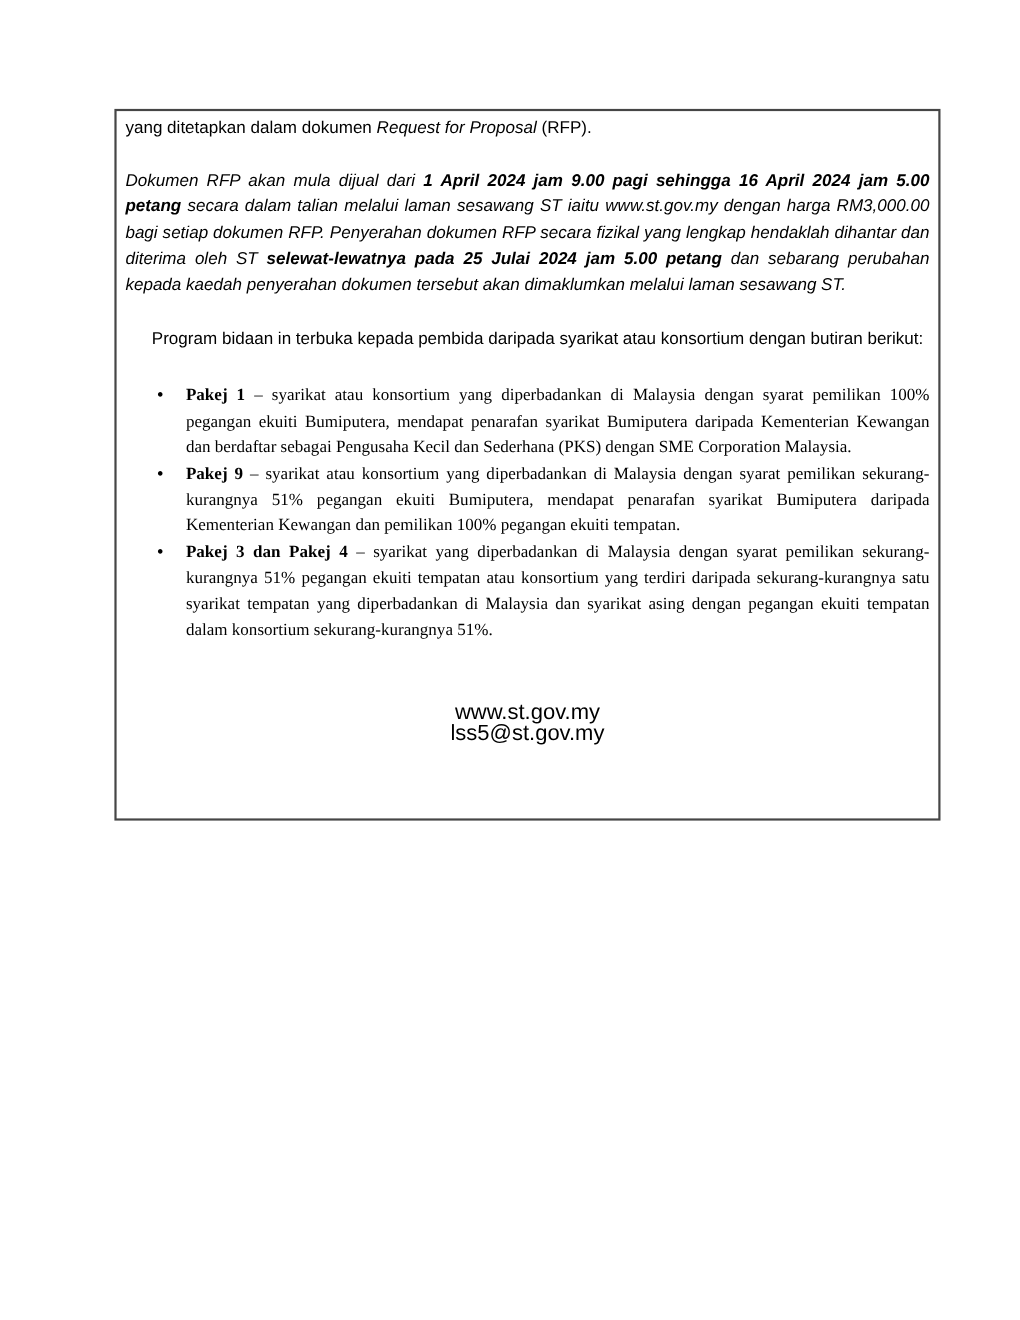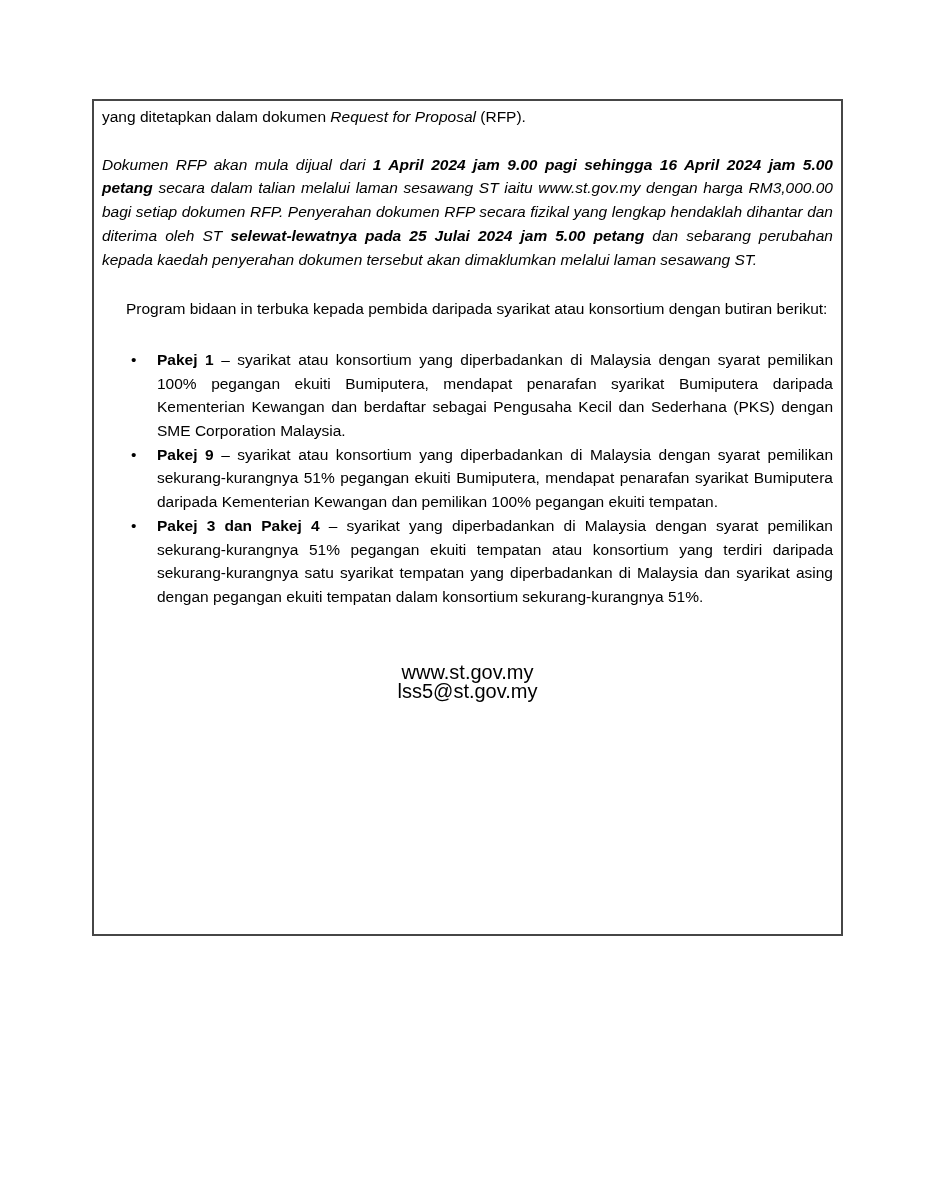--- a/index.html
+++ b/index.html
@@ -7,24 +7,24 @@
     position: relative;
     width: 927px;
     height: 1200px;
     background: #ffffff;
     font-family: "Liberation Sans", sans-serif;
     color: #000000;
     overflow: hidden;
   }
   .doc-box {
     position: absolute;
-    left: 92px;
+    left: 104px;
     top: 99px;
     width: 751px;
-    height: 837px;
+    height: 647px;
     box-sizing: border-box;
     border: 2px solid #464646;
     padding: 4px 8px 0 8px;
     background: #ffffff;
   }
   .doc-box p {
     margin: 0;
     font-size: 15.5px;
     line-height: 23.7px;
     text-align: justify;
@@ -43,20 +43,21 @@
     font-size: 15.5px;
     line-height: 23.7px;
   }
   .bullet {
     flex: 0 0 26px;
     width: 26px;
   }
   .li-body {
     flex: 1 1 auto;
     text-align: justify;
+    font-family: Liberation Serif, serif;
   }
   .contact-footer {
     margin-top: 54px;
     text-align: center;
     font-size: 20px;
     line-height: 19px;
   }
 </style>
 </head>
 <body>

